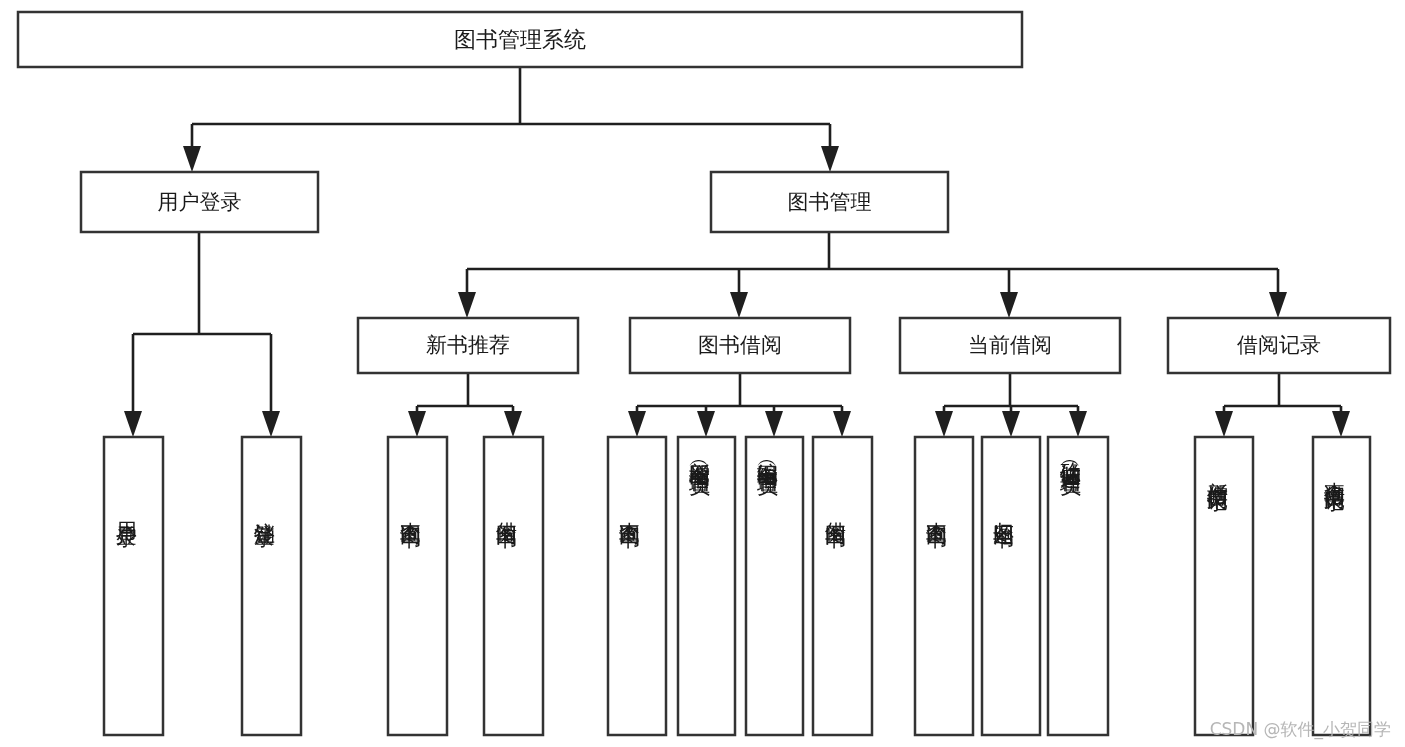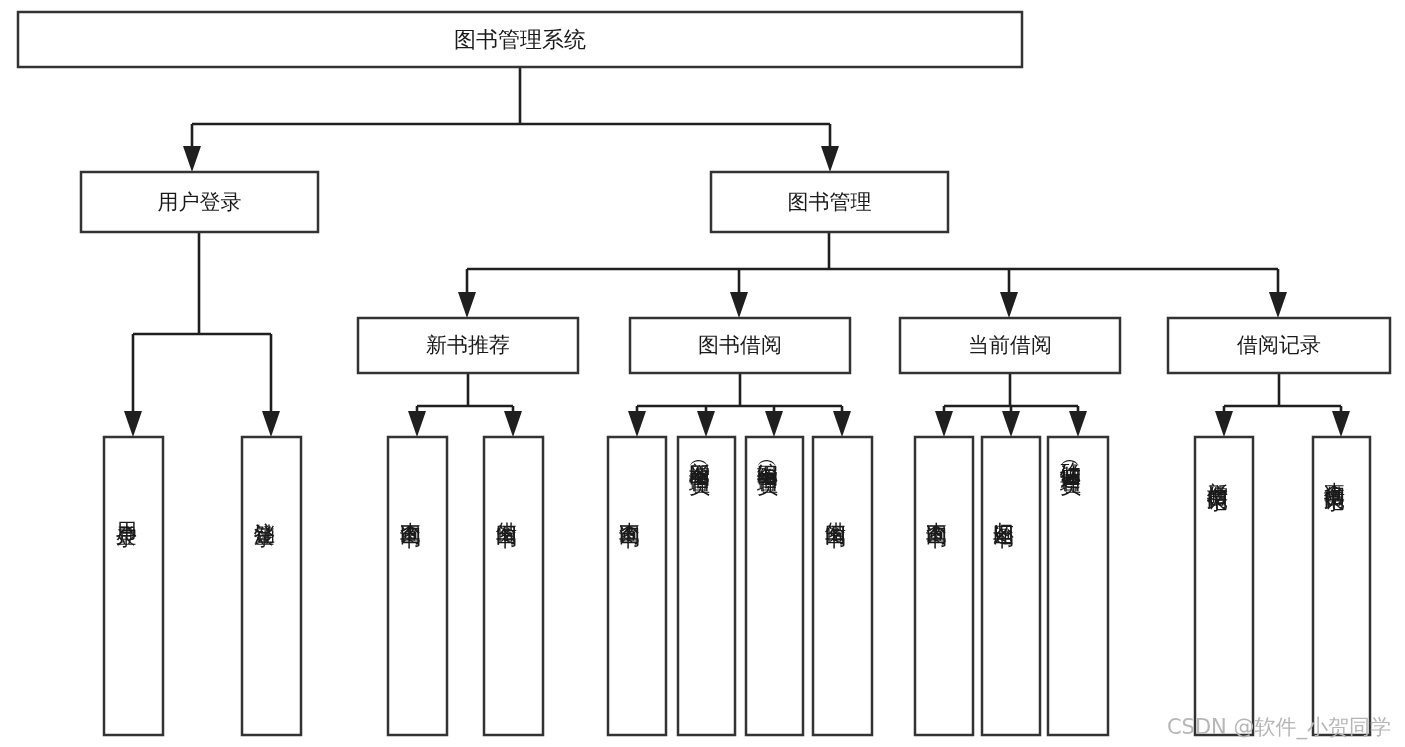--- a/index.html
+++ b/index.html
@@ -67,21 +67,21 @@
     letter-spacing: 2px;
     white-space: nowrap;
     text-align: left;
     pointer-events: none;
   }
   .watermark {
     position: absolute;
     right: 14px;
     bottom: 6px;
     font-family: "DejaVu Sans", "Liberation Sans", sans-serif;
-    font-size: 21px;
+    font-size: 17px;
     color: #b6b6b6;
     white-space: nowrap;
   }
 </style>
 </head>
 <body>
 
 <div id="diagram-root">
 
   <svg class="diagram-canvas" viewBox="0 0 1405 747">

